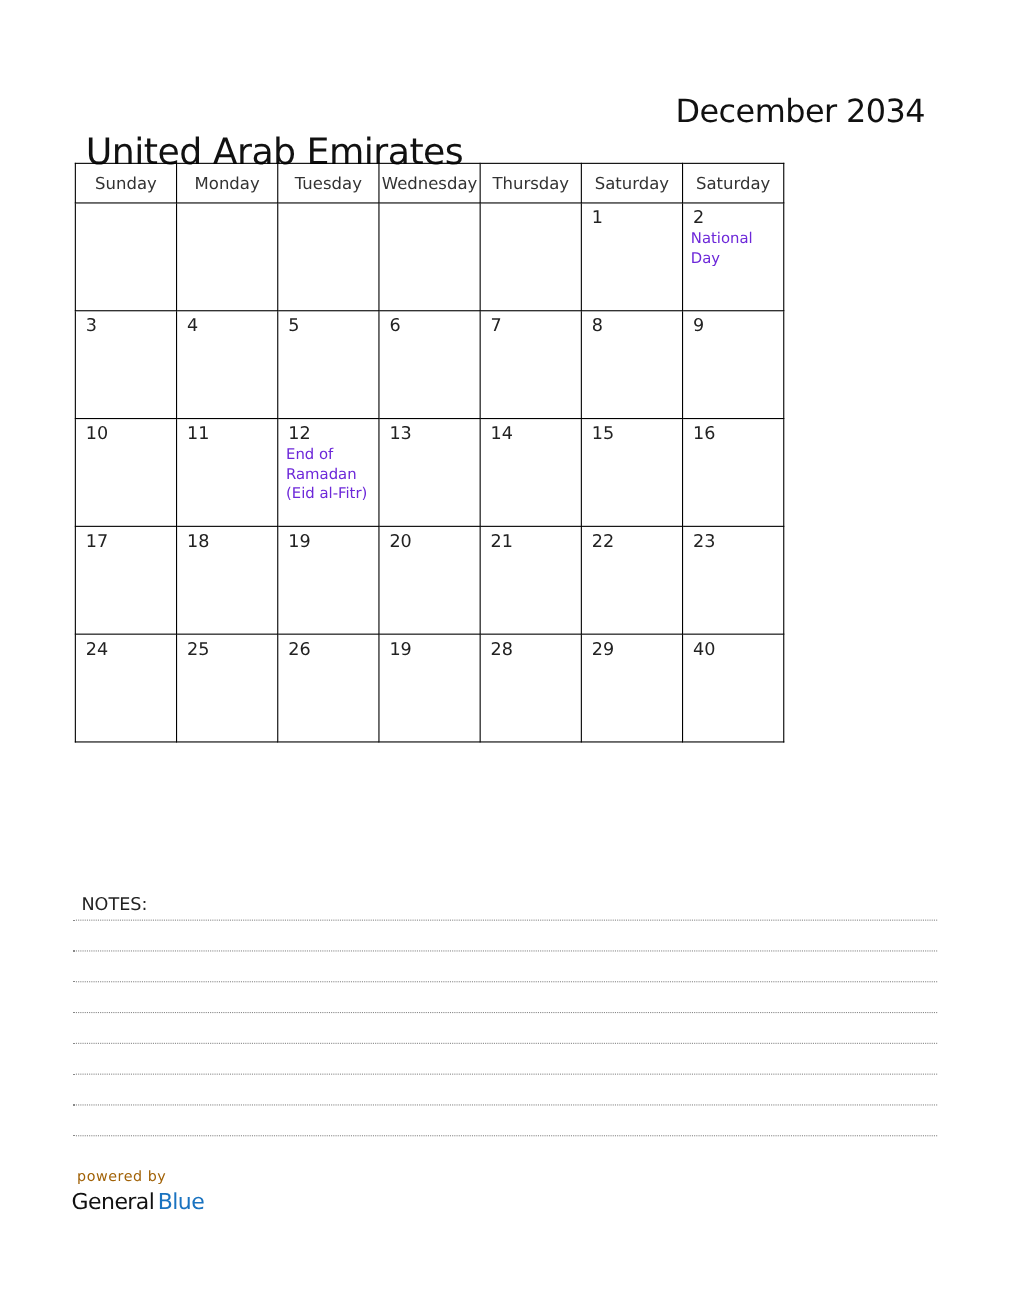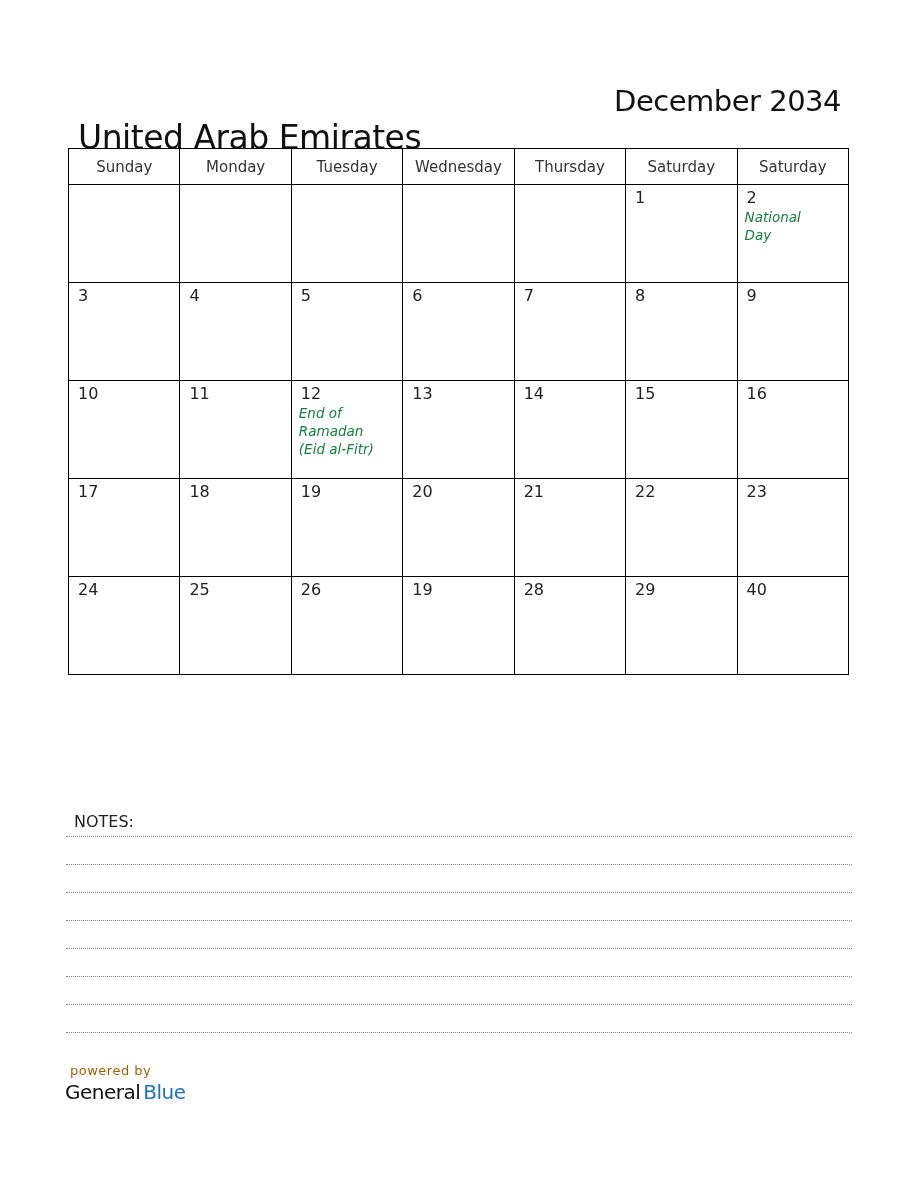--- a/index.html
+++ b/index.html
@@ -1,24 +1,24 @@
 <!DOCTYPE html>
 <html><head>
 <meta charset="utf-8">
 <style>
   html, body { margin:0; padding:0; background:#ffffff; }
   body { width:918px; height:1188px; position:relative; font-family:"DejaVu Sans", sans-serif; color:#1a1a1a; overflow:hidden; }
   .title { position:absolute; left:78px; top:82px; font-size:33px; font-weight:normal; letter-spacing:-0.5px; color:#111;margin-top:36px; }
   .month { position:absolute; right:77px; top:84px; font-size:29px; color:#111; letter-spacing:-0.5px; }
-  table.cal { position:absolute; left:68px; top:148px; width:781px; border-collapse:collapse; table-layout:fixed; }
+  table.cal { position:absolute; left:68px; top:148px; width:645px; border-collapse:collapse; table-layout:fixed; }
   table.cal th, table.cal td { border:1px solid #000; }
   table.cal th { height:35px; font-weight:normal; font-size:15px; color:#333; text-align:center; padding:0; }
   table.cal td { height:97px; vertical-align:top; padding:0; }
   .daynum { display:block; font-size:16px; color:#222; padding:4px 0 0 9px; line-height:18px; }
-  .holiday { display:block; font-size:13.5px; color:#15803d; padding:1px 0 0 7px; line-height:18px;font-style:italic; }
+  .holiday { display:block; font-size:13.5px; color:#6d28d9; padding:1px 0 0 7px; line-height:18px; }
   .notes-label { position:absolute; left:74px; top:812px; font-size:16px; color:#222;text-align:right; }
   .note-line { position:absolute; left:66px; width:786px; border-top:1.5px dotted #888; }
   .powered { position:absolute; left:70px; top:1063px; font-size:13px; color:#a16207; letter-spacing:0.5px; }
   .brand { position:absolute; left:65px; top:1080px; font-size:20px; letter-spacing:-0.5px; }
   .brand .g { color:#111; }
   .brand .b { color:#1a73c0; margin-left:3px; }
 </style>
 </head>
 <body>
 

